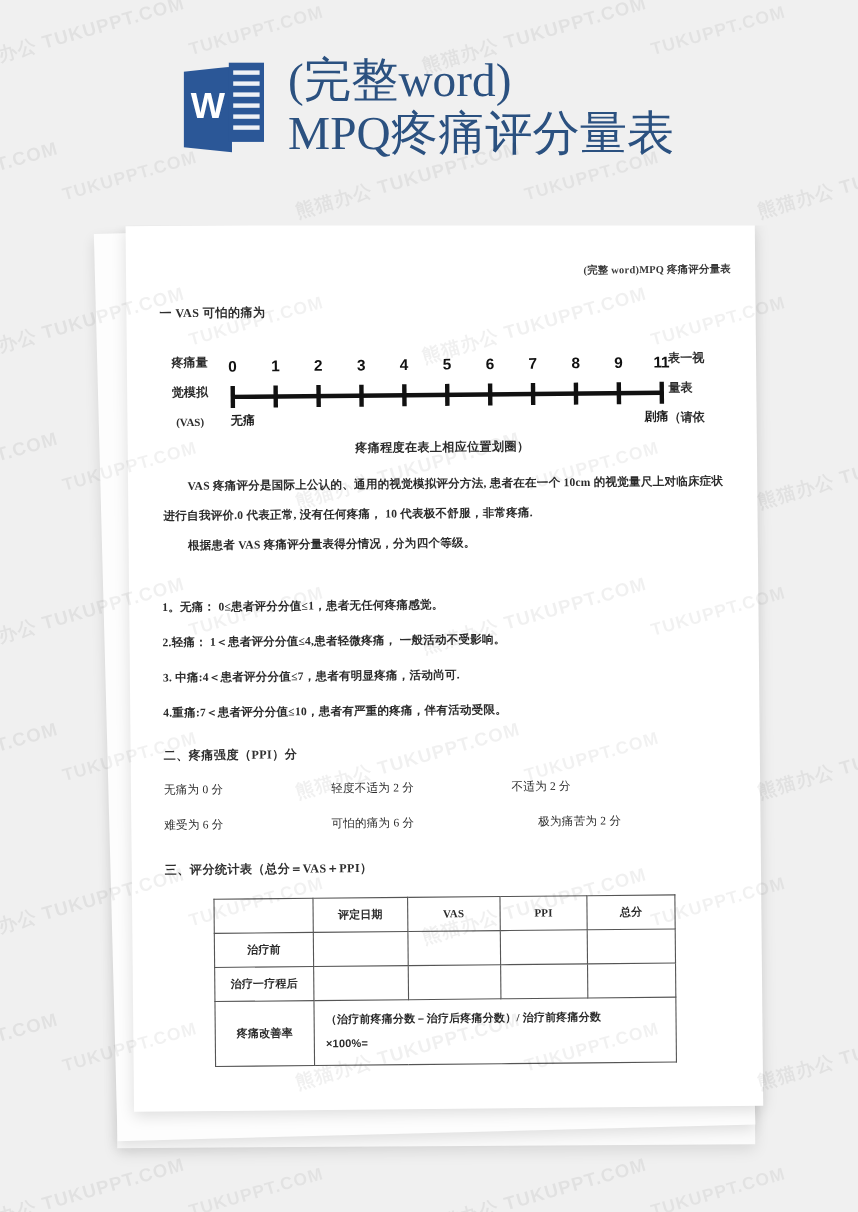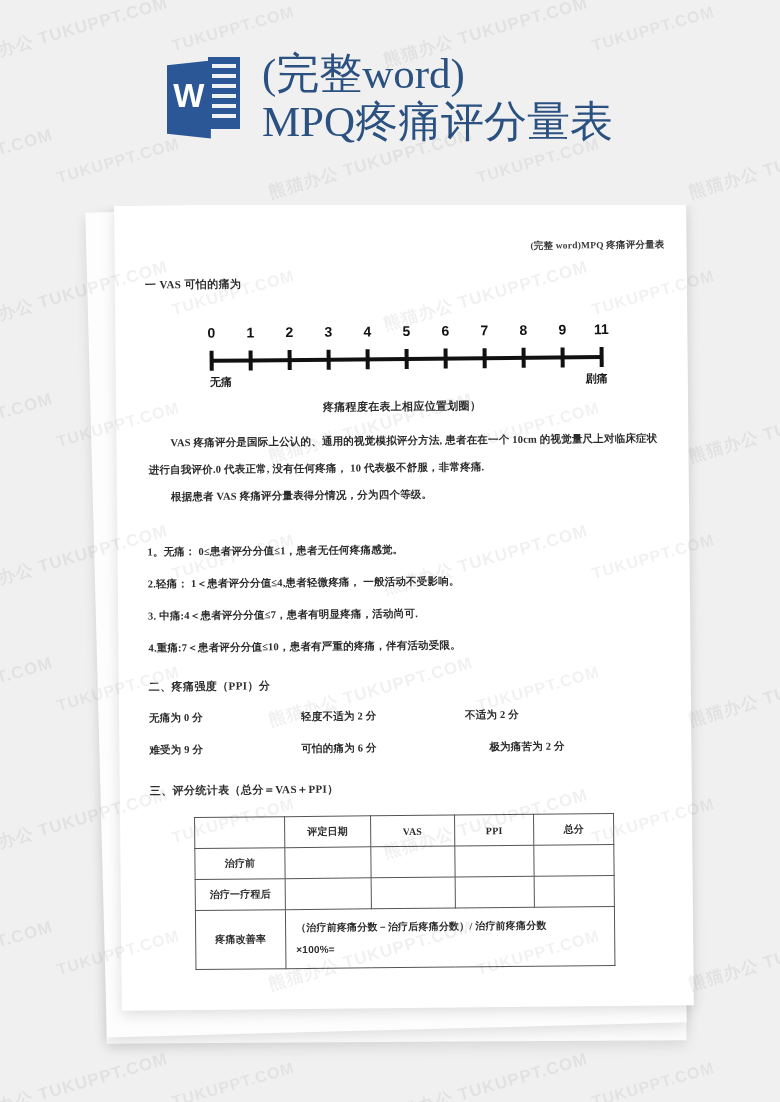--- a/index.html
+++ b/index.html
@@ -288,21 +288,21 @@
     width: 500px;
   }
   .ppi-row {
     position: relative;
     height: 32px;
   }
   .ppi-row span {
     position: absolute;
     top: 0;
     font-size: 10.5px;
-    font-weight: 700;
+    font-weight: 400;
     letter-spacing: 0.2px;
     color: #2c2c2c;
     white-space: nowrap;
   }
   .ppi-c0 { left: 0; }
   .ppi-c1 { left: 152px; }
   .ppi-c2r0 { left: 316px; text-align: center; }
   .ppi-c2r1 { left: 340px; }
 
   
@@ -350,20 +350,25 @@
   <div class="sheet-back1"></div>
 
   <div class="sheet-front">
     <div class="doc">
 
       <div class="doc-header">(完整 word)MPQ 疼痛评分量表</div>
 
       <div class="sec-title" id="sec1">一 VAS 可怕的痛为</div>
 
       <div class="vas-block">
+        <div class="vas-left">
+          <div>疼痛量</div>
+          <div>觉模拟</div>
+          <div class="small">(VAS)</div>
+        </div>
 
         <div class="vas-scale">
           <div class="vas-nums">
               <span style="left: 0px;">0</span>
               <span style="left: 39px;">1</span>
               <span style="left: 78px;">2</span>
               <span style="left: 117px;">3</span>
               <span style="left: 156px;">4</span>
               <span style="left: 195px;">5</span>
               <span style="left: 234px;">6</span>
@@ -383,20 +388,25 @@
               <div class="tick" style="left: 234px;"></div>
               <div class="tick" style="left: 273px;"></div>
               <div class="tick" style="left: 312px;"></div>
               <div class="tick" style="left: 351px;"></div>
               <div class="tick" style="left: 390px;"></div>
             </div>
           <div class="vas-end l">无痛</div>
           <div class="vas-end r">剧痛</div>
         </div>
 
+        <div class="vas-right">
+          <div>表一视</div>
+          <div>量表</div>
+          <div>（请依</div>
+        </div>
       </div>
 
       <div class="centered-note">疼痛程度在表上相应位置划圈）</div>
 
       <div class="para" id="p1">VAS 疼痛评分是国际上公认的、通用的视觉模拟评分方法, 患者在在一个 10cm 的视觉量尺上对临床症状进行自我评价.0 代表正常, 没有任何疼痛，  10 代表极不舒服，非常疼痛.</div>
       <div class="para" id="p2">根据患者 VAS 疼痛评分量表得分情况，分为四个等级。</div>
 
       <div class="grade" id="g1">1。无痛：  0≤患者评分分值≤1，患者无任何疼痛感觉。</div>
       <div class="grade" id="g2">2.轻痛：  1＜患者评分分值≤4,患者轻微疼痛，  一般活动不受影响。</div>
       <div class="grade" id="g3">3. 中痛:4＜患者评分分值≤7，患者有明显疼痛，活动尚可.</div>
@@ -404,21 +414,21 @@
 
       <div class="sec-title" id="sec2">二、疼痛强度（PPI）分</div>
 
       <div class="ppi-grid">
         <div class="ppi-row">
           <span class="ppi-c0">无痛为 0 分</span>
           <span class="ppi-c1">轻度不适为 2 分</span>
           <span class="ppi-c2r0">不适为 2 分</span>
         </div>
         <div class="ppi-row">
-          <span class="ppi-c0">难受为 9 分</span>
+          <span class="ppi-c0">难受为 6 分</span>
           <span class="ppi-c1">可怕的痛为 6 分</span>
           <span class="ppi-c2r1">极为痛苦为 2 分</span>
         </div>
       </div>
 
       <div class="sec-title" id="sec3">三、评分统计表（总分＝VAS＋PPI）</div>
 
       <table class="score-table">
         <tbody>
             <tr class="hdr">

